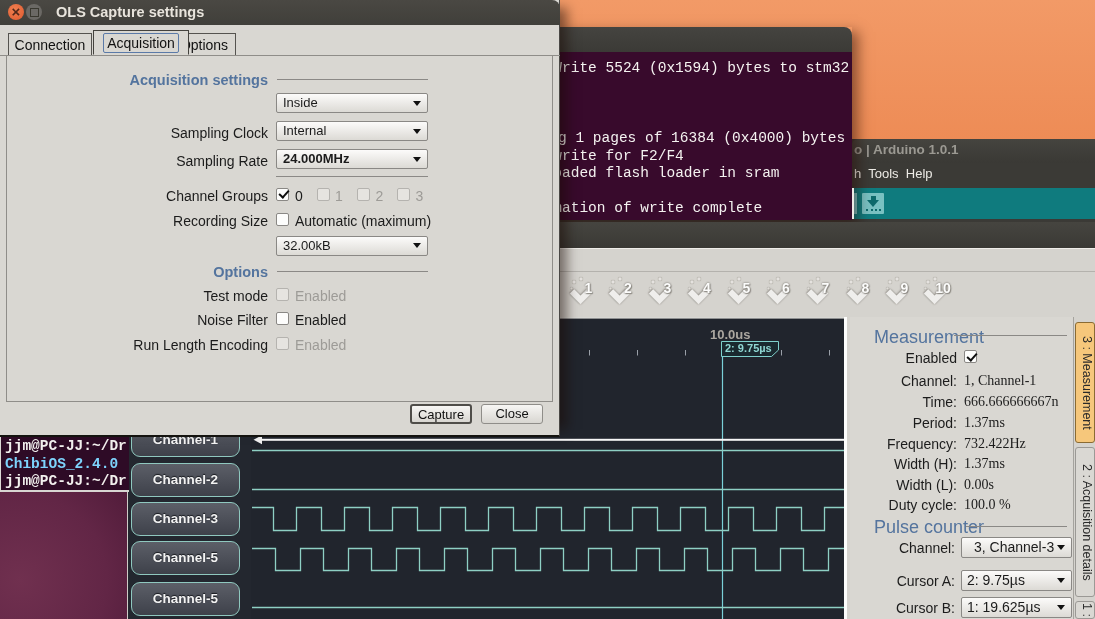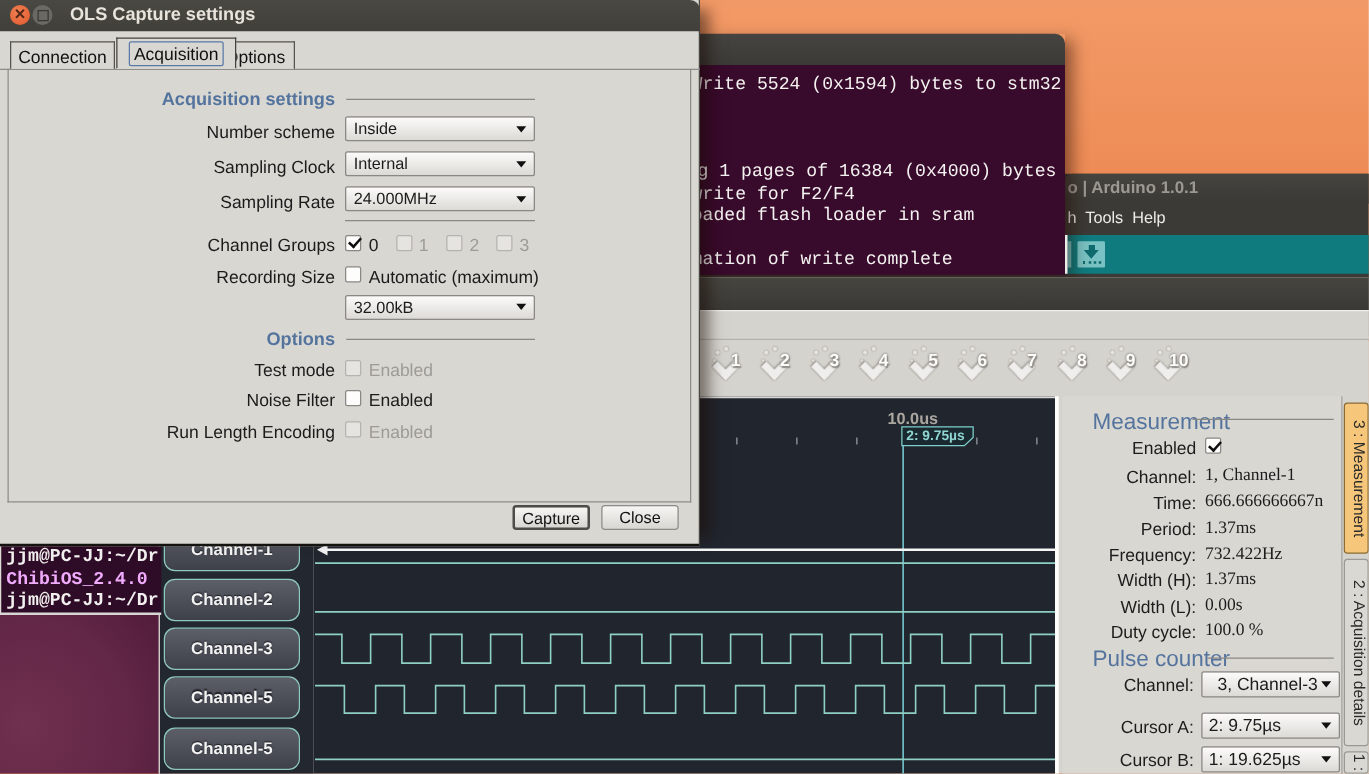--- a/index.html
+++ b/index.html
@@ -263,47 +263,46 @@
   </div>
   <div class="vtabs">
     <div class="vtab" style="top:5px; height:121px; background:#F6C77B; border-color:#8A6B33;">3 : Measurement</div>
     <div class="vtab" style="top:130px; height:150px;">2 : Acquisition details</div>
     <div class="vtab" style="top:284px; height:18px;">1 :</div>
   </div>
 </div>
 
 <div id="term2" class="abs">
   <div class="ln" style="top:1px;">jjm@PC-JJ:~/Dr</div>
-  <div class="ln" style="top:18.5px; color:#f0abfc;">ChibiOS_2.4.0</div>
+  <div class="ln" style="top:18.5px; color:#7dd3fc;">ChibiOS_2.4.0</div>
   <div class="ln" style="top:36px;">jjm@PC-JJ:~/Dr</div>
 </div>
 
 <div id="dlg" class="abs">
   <div class="tb">
     <div class="close"></div>
     <div class="maxb"></div>
     <div class="ttl">OLS Capture settings</div>
   </div>
   <div class="tabline"></div>
   <div class="tab" style="left:8px; width:84px; border:1px solid #55534F; border-bottom:none; background:#D9D7D2; text-align:center;">Connection</div>
   <div class="tab" style="left:172px; width:64px; border:1px solid #55534F; border-bottom:none; background:#D9D7D2; text-align:center;">Options</div>
   <div class="tab" style="left:93px; top:30px; height:25px; width:96px; border:1px solid #44423E; border-bottom:1px solid #D9D7D2; background:#D9D7D2; text-align:center; line-height:24px;">
     <span style="display:inline-block; border:1px solid #5B7AA8; border-radius:2px; padding:0 3px; line-height:18px;">Acquisition</span>
   </div>
   <div class="frame"></div>
 
   <div class="hd" style="left:68px; width:200px; top:72px;">Acquisition settings</div>
   <div class="sep" style="left:277px; top:79px; width:151px;"></div>
 
-  <div class="fl r" style="left:68px; top:96.5px; width:200px;">Number scheme</div>
   <div class="dd" style="top:93px;">Inside<div class="tri"></div></div>
   <div class="fl r" style="left:68px; top:124.5px; width:200px;">Sampling Clock</div>
   <div class="dd" style="top:121px;">Internal<div class="tri"></div></div>
   <div class="fl r" style="left:68px; top:152.5px; width:200px;">Sampling Rate</div>
-  <div class="dd" style="top:149px;">24.000MHz<div class="tri"></div></div>
+  <div class="dd" style="top:149px;font-weight:bold;">24.000MHz<div class="tri"></div></div>
 
   <div class="sep" style="left:276px; top:176px; width:152px;"></div>
 
   <div class="fl r" style="left:68px; top:187.5px; width:200px;">Channel Groups</div>
   <div class="cb chk" style="left:276px; top:187.5px;"></div>
   <div class="fl" style="left:295px; top:187.5px;">0</div>
   <div class="cb dis" style="left:316.5px; top:187.5px;"></div>
   <div class="fl gtxt" style="left:335px; top:187.5px;">1</div>
   <div class="cb dis" style="left:356.5px; top:187.5px;"></div>
   <div class="fl gtxt" style="left:375.5px; top:187.5px;">2</div>

